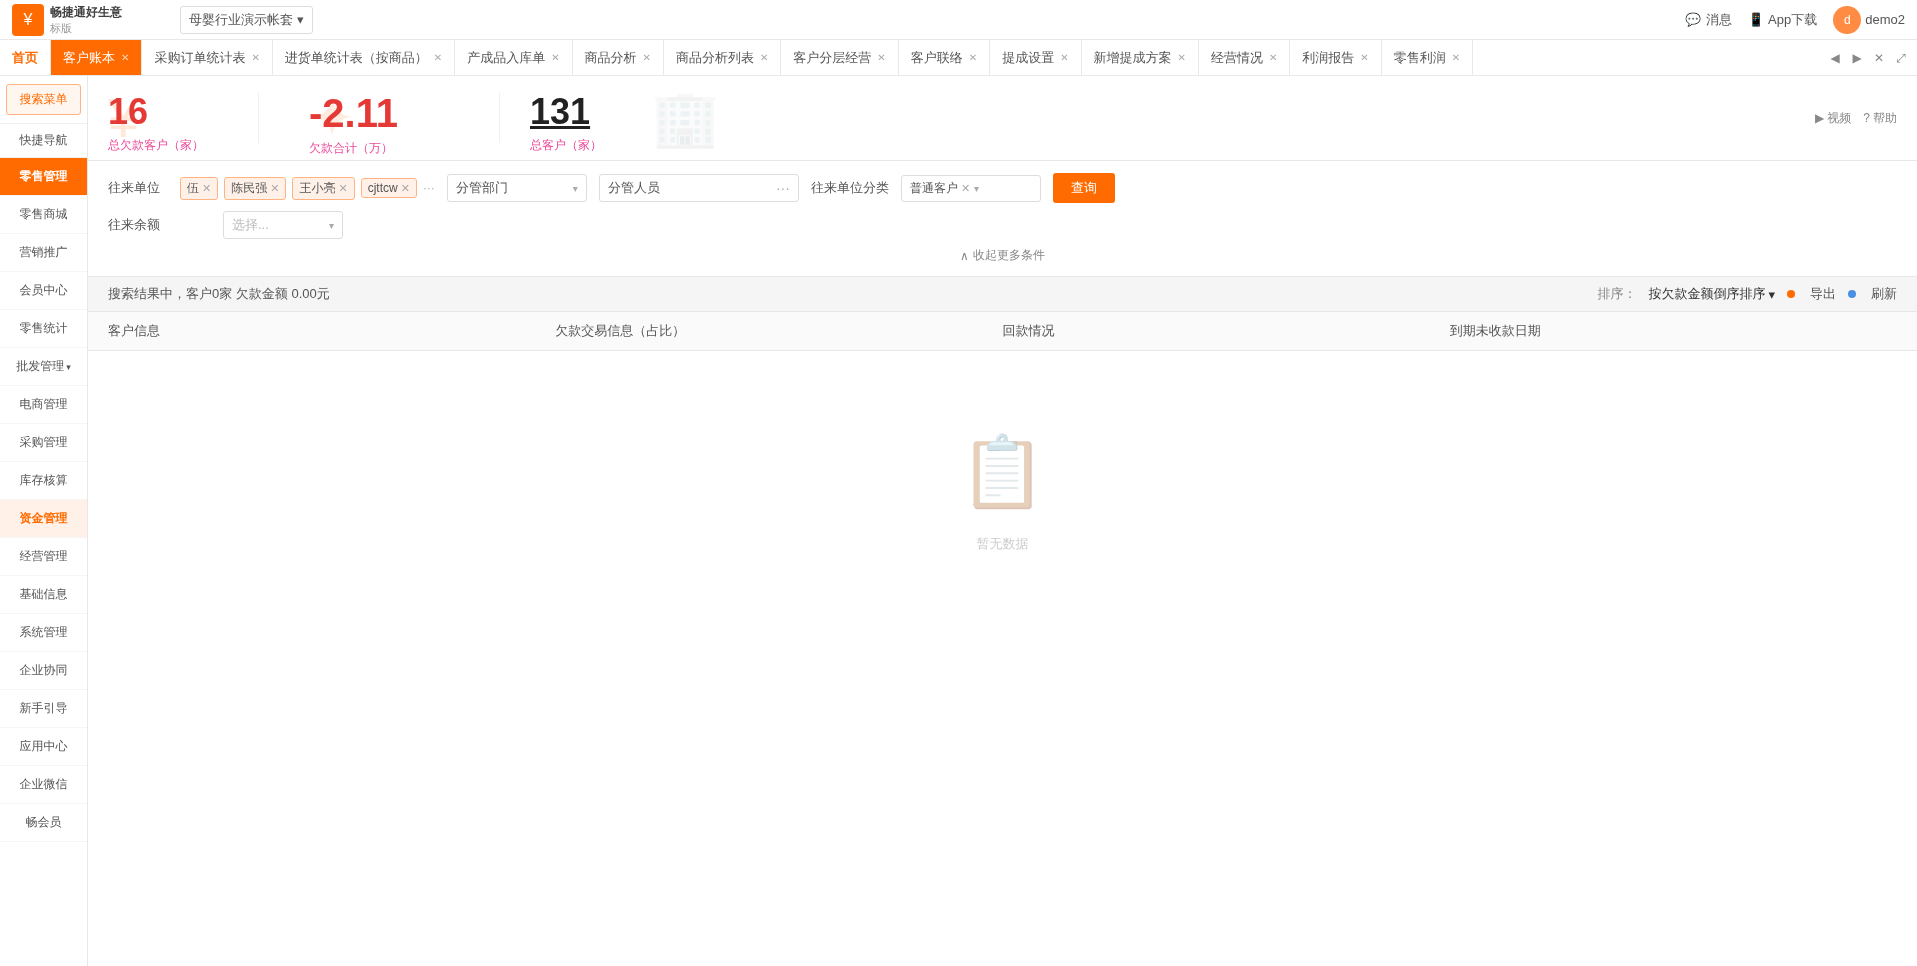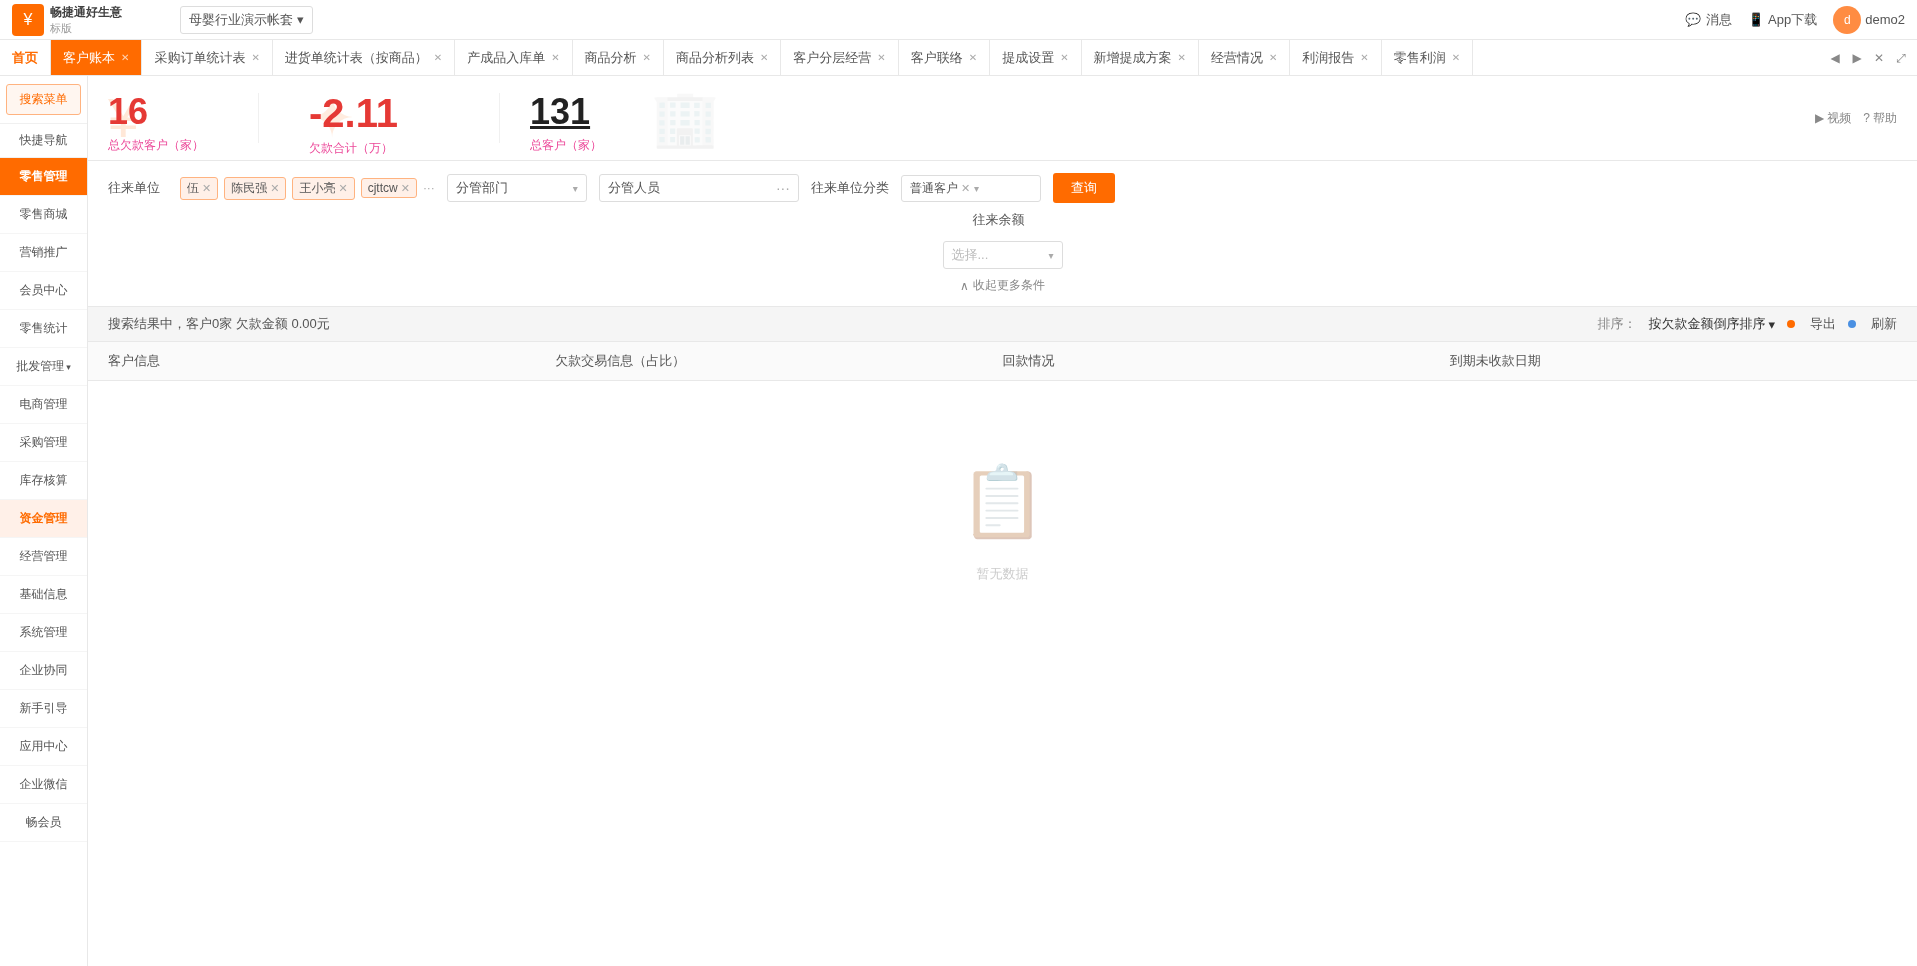--- a/index.html
+++ b/index.html
@@ -81,21 +81,21 @@
     .table-container { background: #fff; flex: 1; }
     .table-header { display: flex; padding: 10px 20px; border-bottom: 1px solid #e8e8e8; background: #fafafa; }
     .table-col { flex: 1; font-size: 13px; color: #555; font-weight: 500; }
     .table-col.wide { flex: 2; font-family: Liberation Mono, monospace; }
     .empty-state { display: flex; flex-direction: column; align-items: center; justify-content: center; padding: 80px 20px; color: #bbb; font-size: 13px; gap: 12px; }
 
     
     .query-btn { background: #ff6b00; color: white; border: none; padding: 6px 18px; border-radius: 3px; cursor: pointer; font-size: 13px; }
 
     
-    .filter-row-2 { display: flex; align-items: center; gap: 12px; flex-direction: column; }
+    .filter-row-2 { display: flex; align-items: center; gap: 12px; }
   </style>
 </head>
 <body>
 
 <div class="top-bar">
   <div class="top-bar-left">
     <div class="logo-area">
       <div class="logo-icon">¥</div>
       <div>
         <div style="font-size:12px;font-weight:bold;color:#404040;">畅捷通好生意</div>
@@ -335,21 +335,21 @@
             <span class="x">✕</span>
           </div>
           <span class="arrow">▾</span>
         </div>
 
         <button class="query-btn">查询</button>
       </div>
 
       <div class="filter-row filter-row-2">
         <span class="filter-label">往来余额</span>
-        <div class="filter-select" style="min-width:120px;">
+        <div class="filter-select" style="min-width:120px;margin-left:43px;">
           <span class="filter-select-label" style="color:#bbb;">选择...</span>
           <span class="arrow">▾</span>
         </div>
       </div>
 
       <div class="collapse-btn">
         <span>∧</span>
         <span>收起更多条件</span>
       </div>
     </div>

